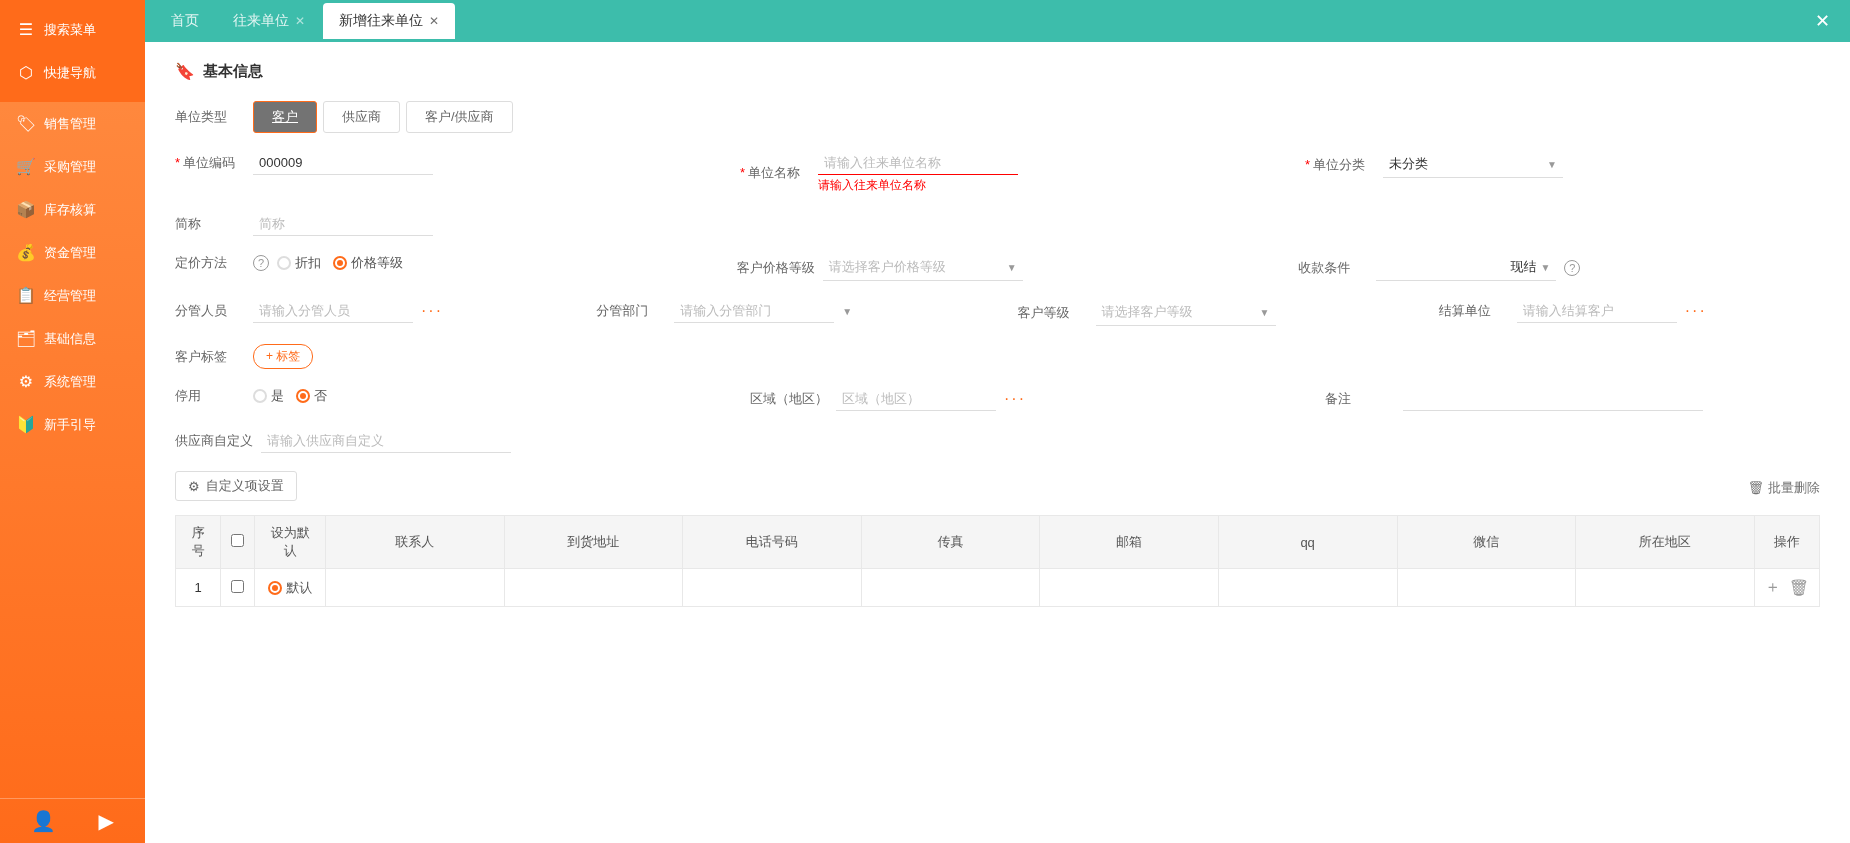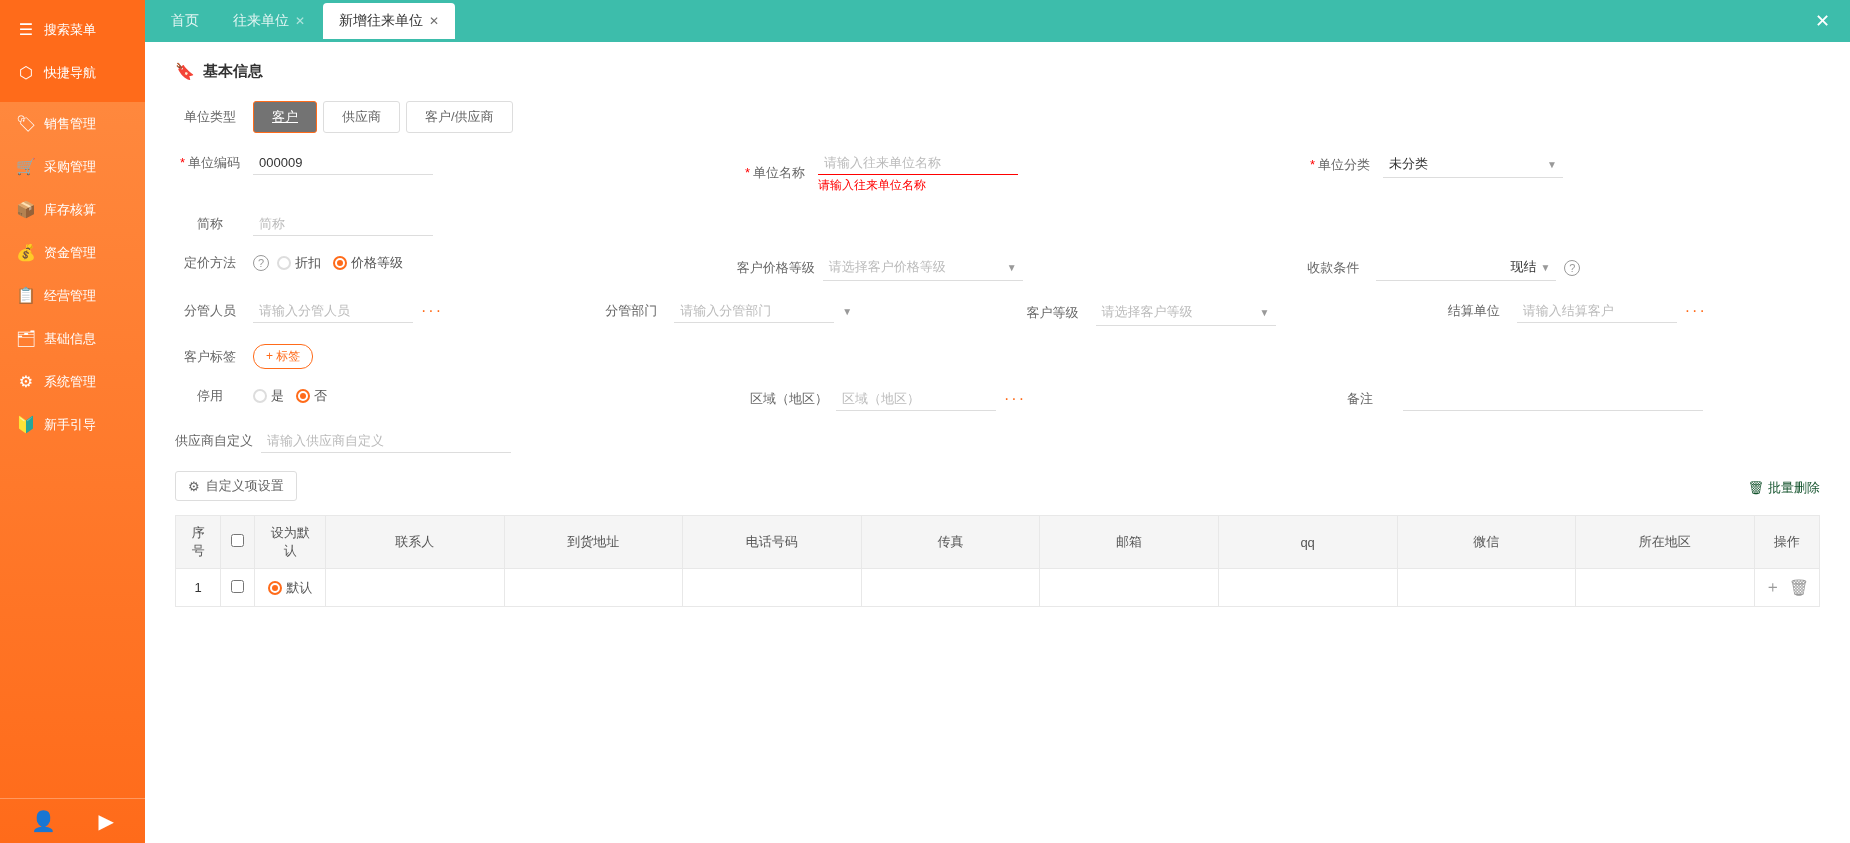--- a/index.html
+++ b/index.html
@@ -104,21 +104,21 @@
       align-items: center;
       gap: 8px;
       flex: 1;
       min-width: 0;
     }
     .form-label {
       color: #666;
       white-space: nowrap;
       font-size: 13px;
       min-width: 70px;
-      text-align: center;
+      text-align: left;
     }
     .form-label.required::before {
       content: '*';
       color: red;
       margin-right: 3px;
     }
     .form-input {
       border: none;
       border-bottom: 1px solid #ddd;
       padding: 4px 6px;
@@ -197,21 +197,21 @@
     .help-icon { width: 16px; height: 16px; border-radius: 50%; border: 1px solid #999; display: inline-flex; align-items: center; justify-content: center; font-size: 11px; color: #999; cursor: pointer; }
 
     
     .table-section { margin-top: 10px; }
     .custom-settings-btn {
       display: flex; align-items: center; gap: 6px;
       border: 1px solid #ddd; border-radius: 3px;
       padding: 5px 12px; cursor: pointer; font-size: 13px; color: #666;
       background: white; margin-bottom: 8px;
     }
-    .batch-delete { color: #14532d; font-size: 13px; text-align: center; margin-bottom: 4px; cursor: pointer; }
+    .batch-delete { color: #737373; font-size: 13px; text-align: center; margin-bottom: 4px; cursor: pointer; }
 
     
     .data-table { width: 100%; border-collapse: collapse; font-size: 13px; }
     .data-table th {
       background: #f5f5f5; border: 1px solid #e8e8e8;
       padding: 8px 10px; text-align: center; color: #555; font-weight: normal;
     }
     .data-table td {
       border: 1px solid #e8e8e8; padding: 8px 10px; text-align: center; color: #333;
     }

